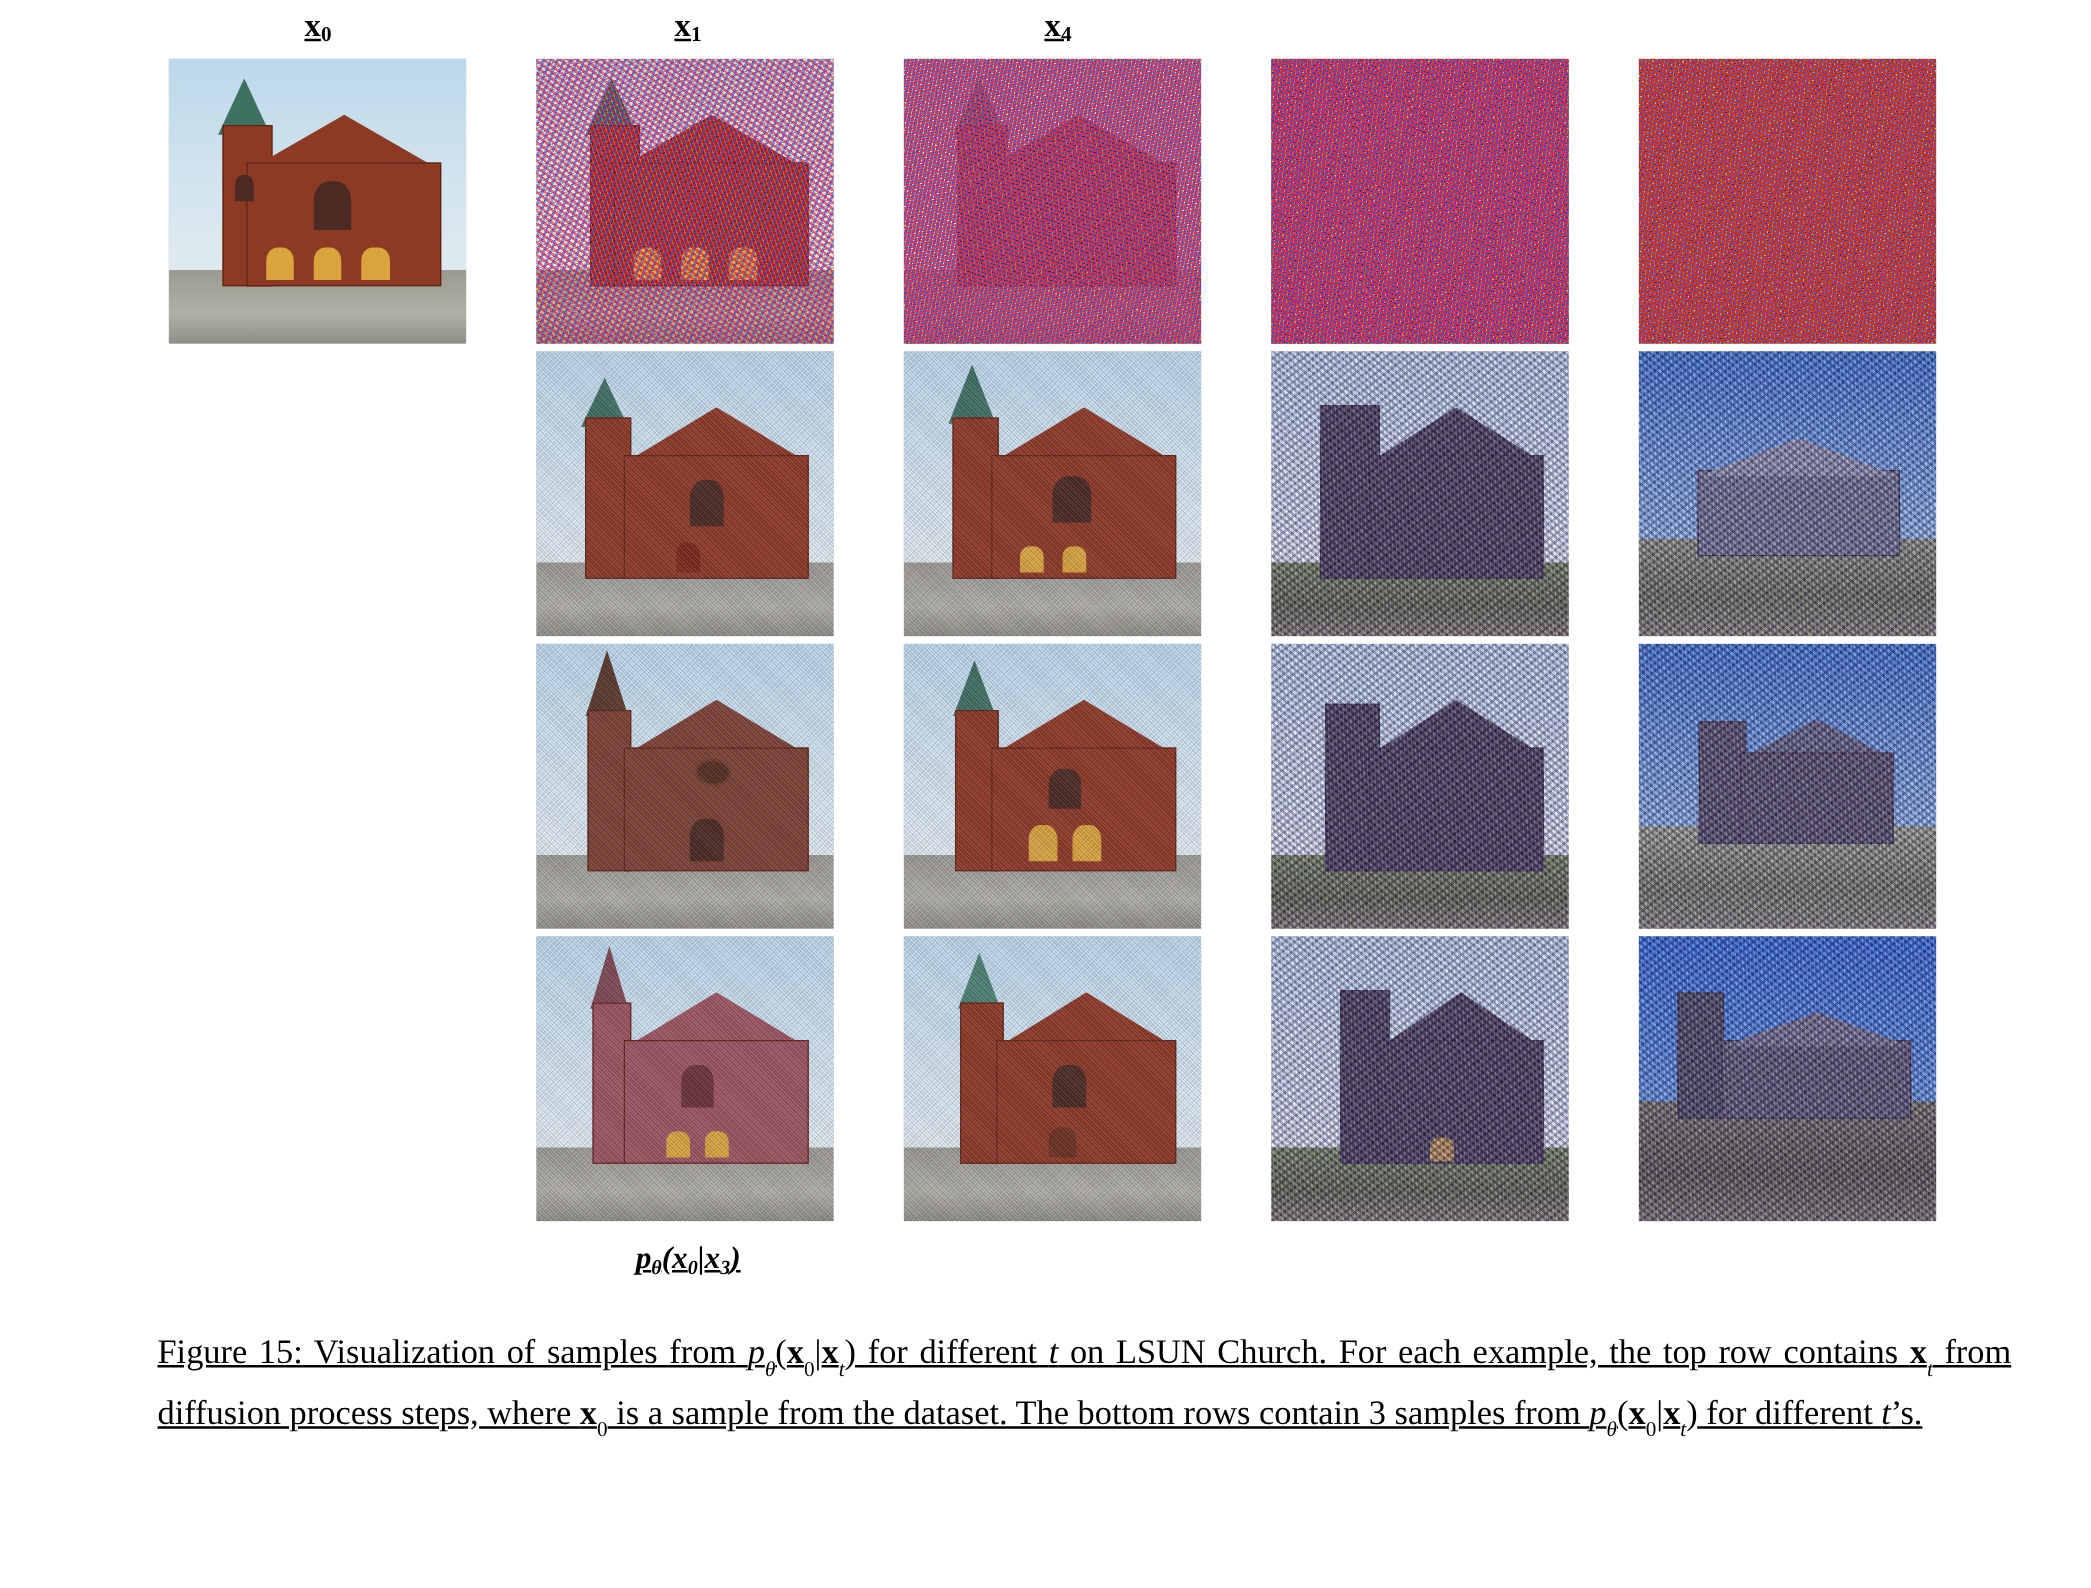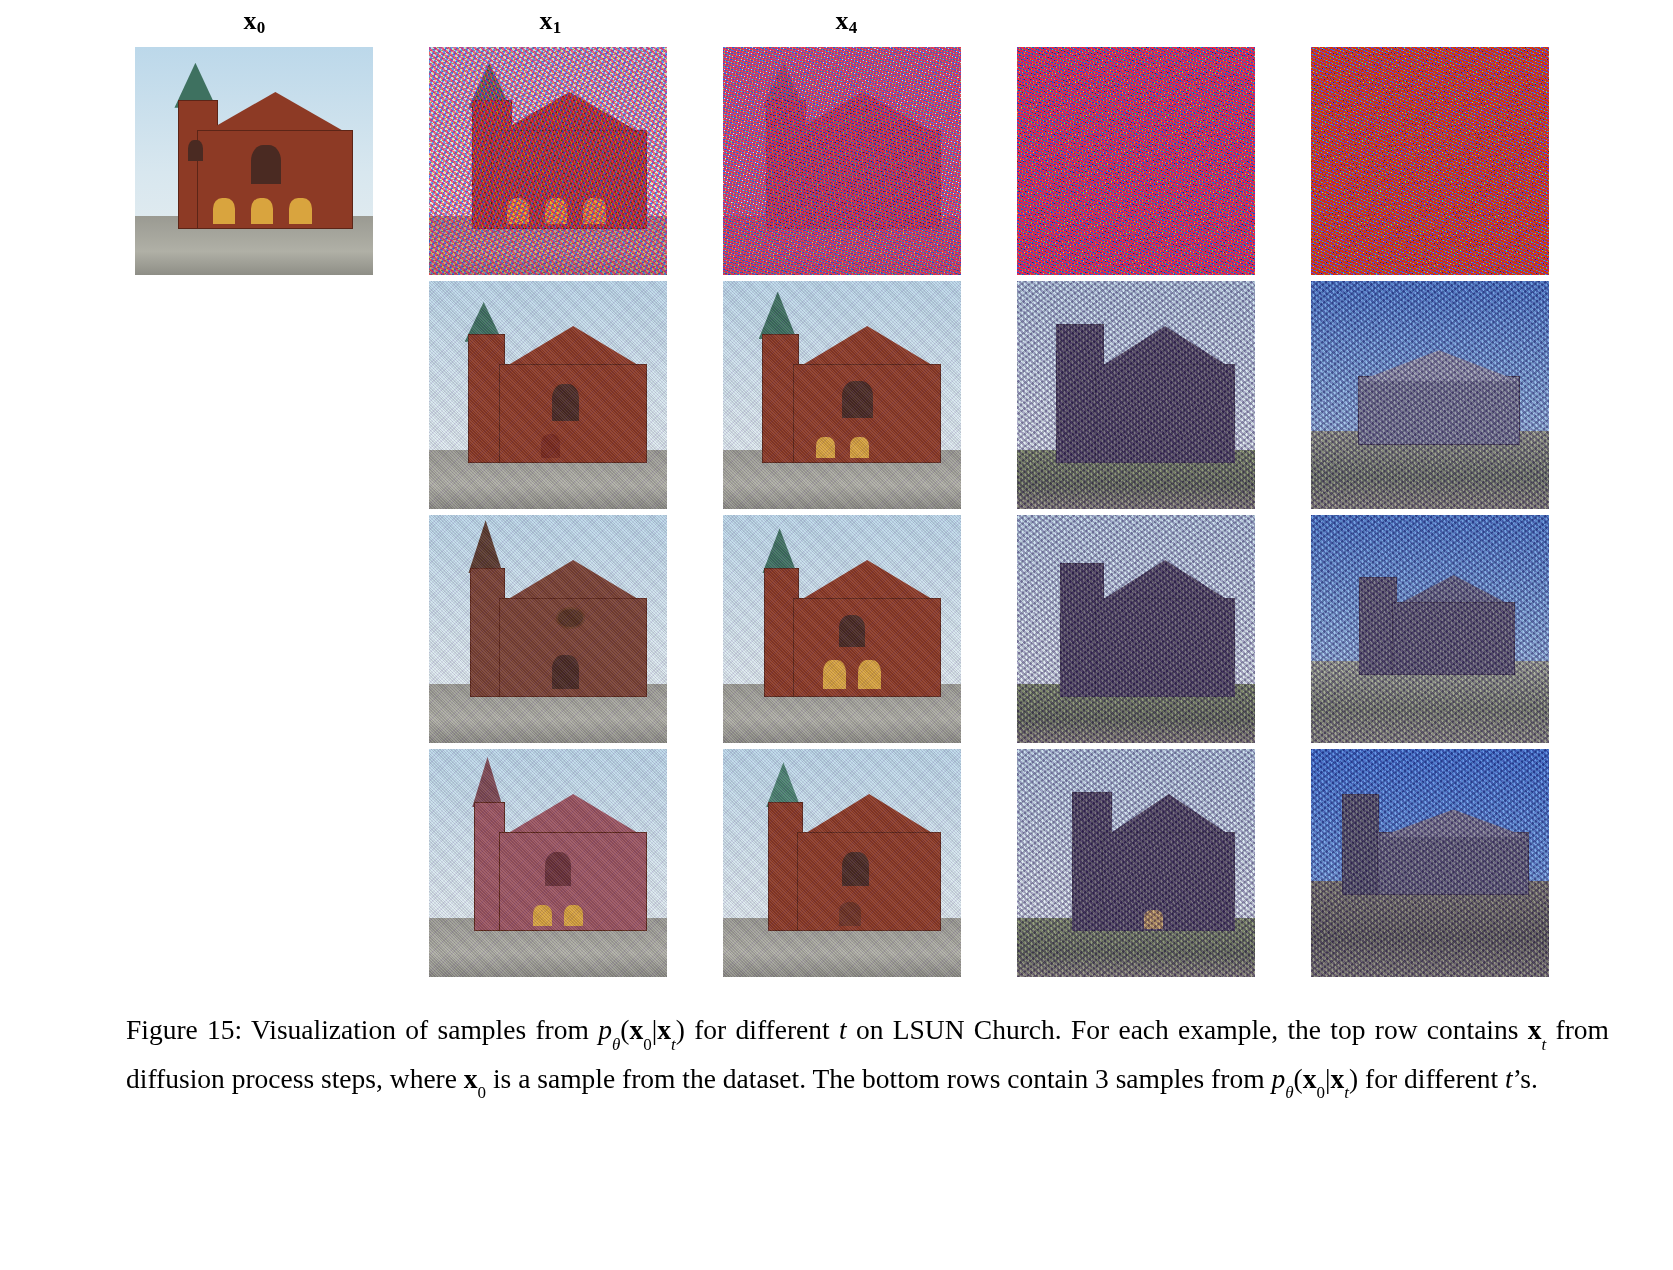--- a/index.html
+++ b/index.html
@@ -12,20 +12,21 @@
     height: 1270px;
     font-family: "Liberation Serif", serif;
     color: #000000;
     position: relative;
     overflow: hidden;
   }
   .figure-wrap {
     width: 1673px;
     padding: 0;
     box-sizing: border-box;
+    text-decoration: underline;
   }
   .grid {
     margin: 0 auto;
     width: 1480px;
     padding-left: 10px;
     box-sizing: border-box;
   }
   .col-headers {
     display: flex;
     gap: 0;
@@ -81,21 +82,21 @@
     line-height: 32px;
   }
   .footer-label .sub {
     font-size: 16px;
     position: relative;
     bottom: -5px;
     font-style: italic;
   }
   .caption {
     width: 1545px;
-    margin: 20px auto 0 auto;
+    margin: 36px auto 0 auto;
     padding-left: 62px;
     box-sizing: border-box;
     font-family: "Liberation Serif", serif;
     font-size: 27.5px;
     line-height: 38px;
     text-align: justify;
     text-justify: inter-word;
   }
   .caption .it { font-style: italic; }
   .caption .bold { font-weight: bold; }
@@ -492,20 +493,23 @@
             <div class="body-block dark" style="left:22%;background:#514f63;"></div>
             <div class="gable dark" style="left:22%;background:#6b697e;"></div>
           </div>
           <div class="grain-heavy"></div>
         </div>
       </div>
     </div>
 
     <div class="footers">
       <div class="footer-label"></div>
+      <div class="footer-label">
+        <i>p</i><span class="sub"><i>θ</i></span>(<b>x</b><span class="sub">0</span>|<b>x</b><span class="sub">3</span>)
+      </div>
     </div>
   </div>
 
   <div class="caption">
     <span>Figure 15:</span><span> Visualization of samples from </span><span><i>p</i><sub><i>θ</i></sub>(<span class="bold">x</span><sub>0</sub>|<span class="bold">x</span><sub><i>t</i></sub>)</span><span> for different </span><span class="it">t</span><span> on LSUN Church.  For each example, the top row contains </span><span><span class="bold">x</span><sub><i>t</i></sub></span><span> from diffusion process steps, where </span><span><span class="bold">x</span><sub>0</sub></span><span> is a sample from the dataset. The bottom rows contain 3 samples from </span><span><i>p</i><sub><i>θ</i></sub>(<span class="bold">x</span><sub>0</sub>|<span class="bold">x</span><sub><i>t</i></sub>)</span><span> for different </span><span class="it">t</span><span>’s.</span>
   </div>
 
 </div>
 
 </body></html>

